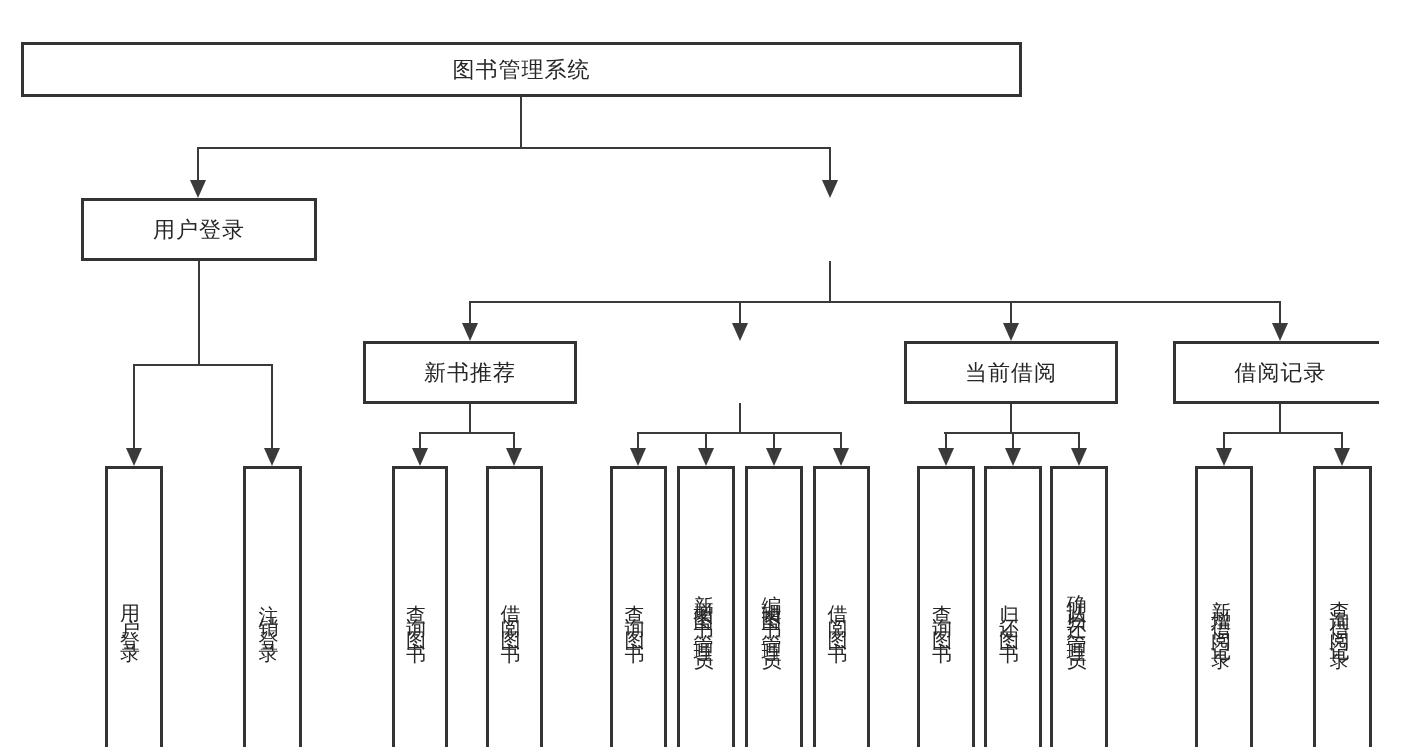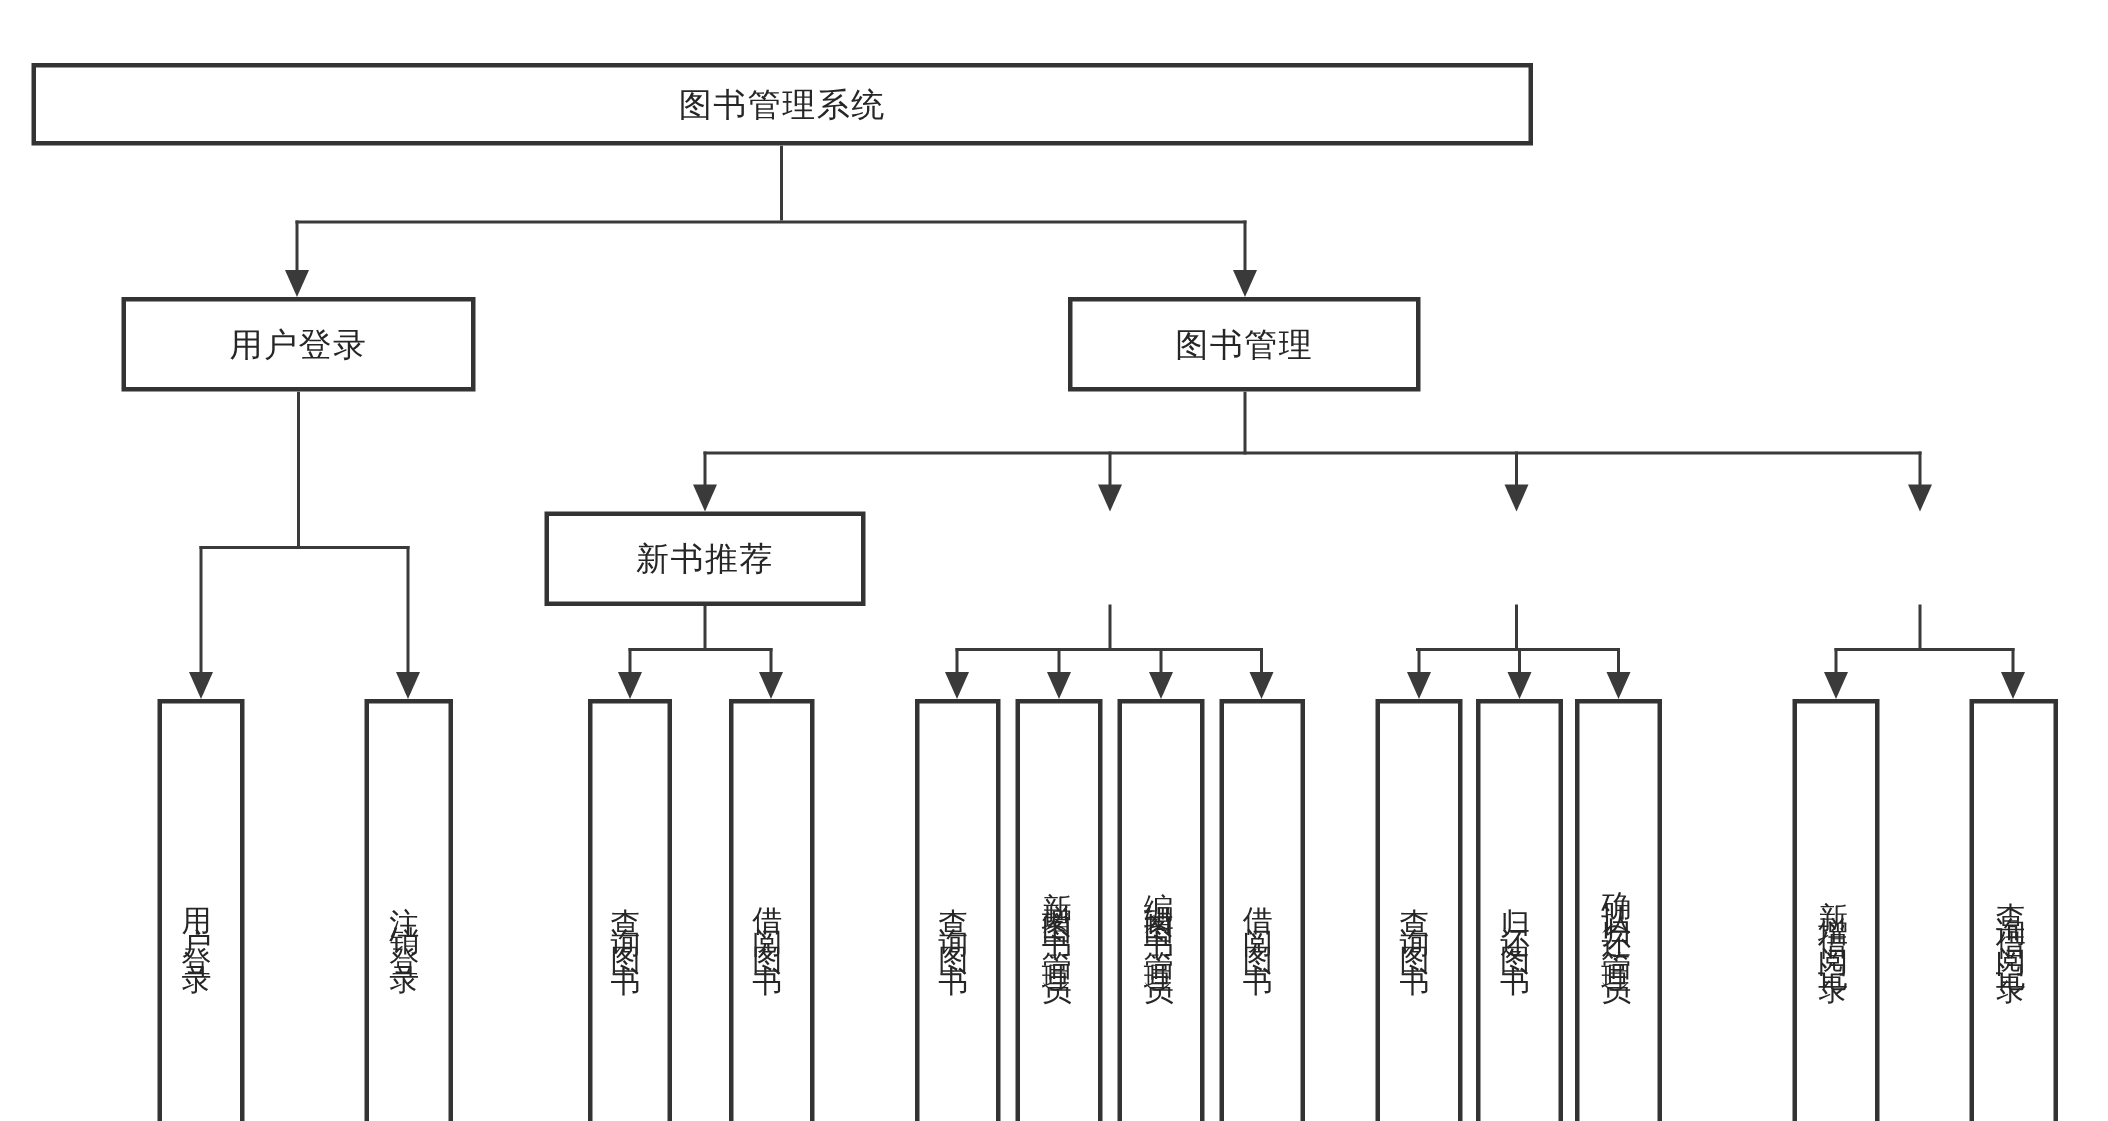--- a/index.html
+++ b/index.html
@@ -110,26 +110,29 @@
   <div class="arrow" style="left:1216px;top:419px;"></div>
   <div class="arrow" style="left:1334px;top:419px;"></div>
 
   <div class="box" style="left:21px;top:13px;width:1001px;height:55px;">
     <span class="hlabel">图书管理系统</span>
   </div>
 
   <div class="box" style="left:81px;top:169px;width:236px;height:63px;">
     <span class="hlabel">用户登录</span>
   </div>
-  <div class="box" style="left:712px;top:169px;width:235px;height:63px;">
-    <span class="hlabel">图书管理</span>
-  </div>
 
   <div class="box" style="left:363px;top:312px;width:214px;height:63px;text-align:right;">
     <span class="hlabel">新书推荐</span>
+  </div>
+  <div class="box" style="left:904px;top:312px;width:214px;height:63px;">
+    <span class="hlabel">当前借阅</span>
+  </div>
+  <div class="box" style="left:1173px;top:312px;width:215px;height:63px;">
+    <span class="hlabel">借阅记录</span>
   </div>
 
   <div class="box" style="left:105px;top:437px;width:58px;height:298px;">
     <span class="vlabel ls4">用户登录</span>
   </div>
   <div class="box" style="left:243px;top:437px;width:59px;height:298px;">
     <span class="vlabel ls4">注销登录</span>
   </div>
 
   <div class="box" style="left:392px;top:437px;width:56px;height:298px;">

